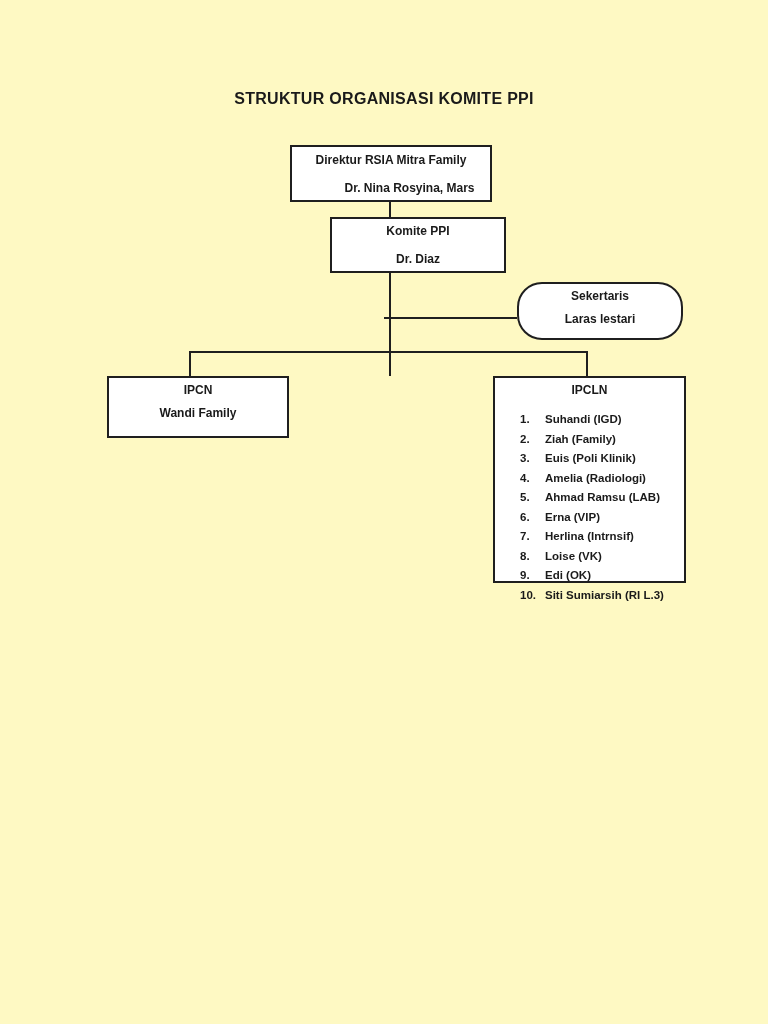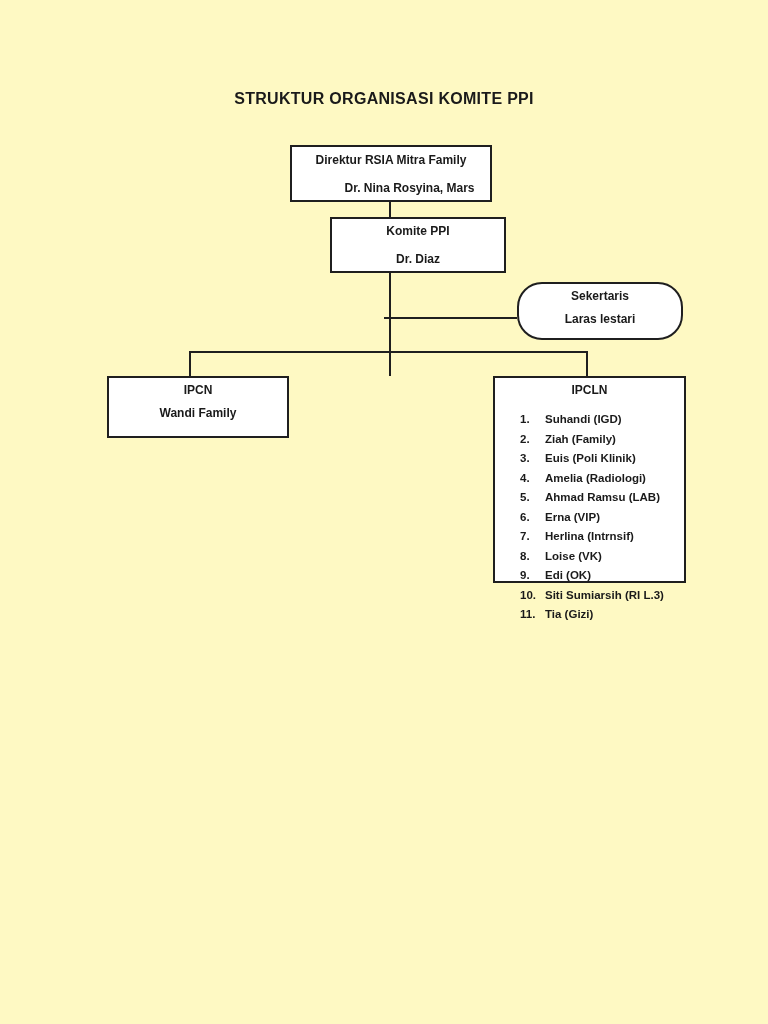--- a/index.html
+++ b/index.html
@@ -170,20 +170,16 @@
         <li class="member-row">
           <span class="member-num">9.</span>
           <span class="member-label">Edi (OK)</span>
         </li>
 
         <li class="member-row">
           <span class="member-num">10.</span>
           <span class="member-label">Siti Sumiarsih (RI L.3)</span>
         </li>
 
-        <li class="member-row">
-          <span class="member-num">11.</span>
-          <span class="member-label">Tia (Gizi)</span>
-        </li>
       </ul>
   </div>
 
 </div>
 
 </body></html>

